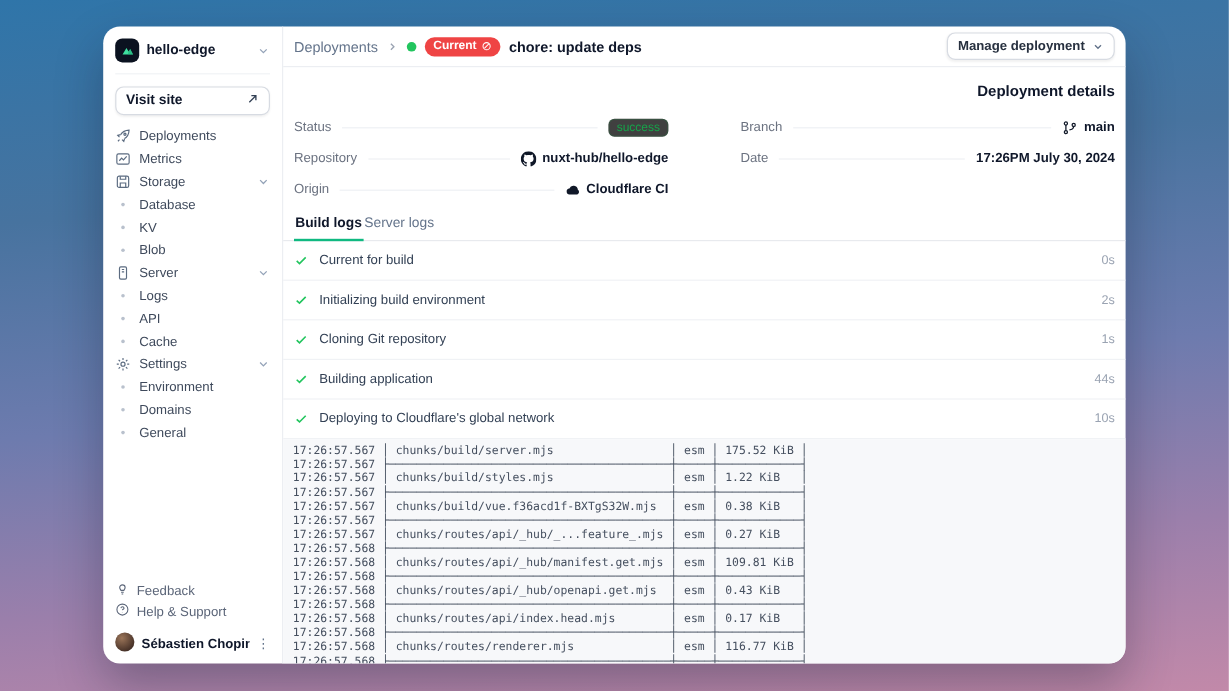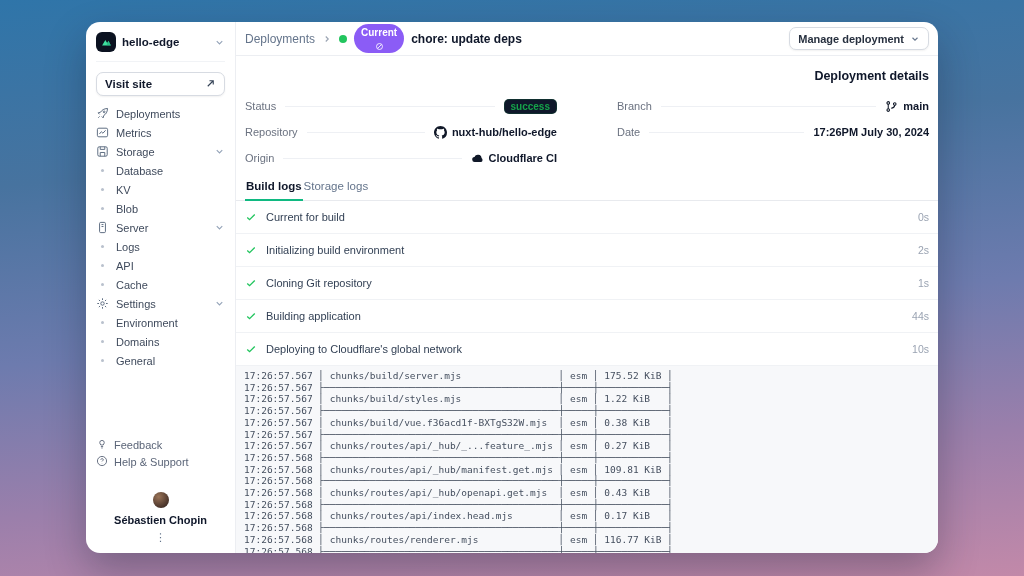--- a/index.html
+++ b/index.html
@@ -30,45 +30,45 @@
   .toggle::after { content:""; position:absolute; left:1.5px; top:1.5px; width:10px; height:10px; border-radius:50%; background:#fff; box-shadow:0 1px 2px rgba(0,0,0,.2); }
   .nav { margin-top:8px; }
   .nav-item, .nav-sub { display:flex; align-items:center; gap:7px; height:19px; font-size:11px; color:#3f4a5c; cursor:pointer; }
   .nav-item .icon, .bullet { width:13px; height:13px; display:flex; align-items:center; justify-content:center; color:#5b6b80; flex:0 0 auto; }
   .nav-item .icon svg { width:13px; height:13px; }
   .bullet::before { content:""; width:3px; height:3px; border-radius:50%; background:#b9c1cd; }
   .nav-item .chev { margin-left:auto; }
   .sidebar-footer { margin-top:auto; }
   .foot-item { display:flex; align-items:center; gap:6px; height:17px; font-size:11px; color:#5b6578; cursor:pointer; }
   .foot-item .icon svg { width:12px; height:12px; }
-  .user-row { display:flex; align-items:center; gap:6px; margin-top:22px; cursor:pointer;flex-direction:column; }
+  .user-row { display:flex; align-items:flex-end; gap:6px; margin-top:9px; cursor:pointer; }
   .user-avatar { width:16px; height:16px; border-radius:50%; background:radial-gradient(circle at 35% 30%, #9a7458, #4a342a 70%, #241813); flex:0 0 auto; }
   .user-name { font-size:11px; font-weight:bold; color:#0f172a; flex:1; white-space:nowrap; overflow:hidden; }
   .kebab { color:#64748b; font-size:11px; line-height:1; letter-spacing:0; }
   
   .main { flex:1; display:flex; flex-direction:column; min-width:0; }
   .main-header { height:34px; min-height:34px; border-bottom:1px solid #eceef2; display:flex; align-items:center; padding:0 9px; gap:7px; }
   .crumb { font-size:12px; color:#64748b; cursor:pointer; }
   .crumb-sep svg { width:10px; height:10px; color:#9aa3b2; }
   .dot { width:8px; height:8px; border-radius:50%; background:#22c55e; flex:0 0 auto; }
-  .pill { background:#8b5cf6; color:#fff; font-size:10px; font-weight:bold; border-radius:999px; padding:2.5px 7px; display:flex; align-items:center; gap:4px;flex-direction:column; }
+  .pill { background:#ef4444; color:#fff; font-size:10px; font-weight:bold; border-radius:999px; padding:2.5px 7px; display:flex; align-items:center; gap:4px; }
   .pill svg { width:9px; height:9px; }
   .page-title { font-size:12px; font-weight:bold; color:#0f172a; }
   .manage-btn { margin-left:auto; border:1px solid #d7dbe2; background:#fff; border-radius:7px; height:23px; padding:0 8px; font-size:11px; font-weight:bold; color:#27303f; display:flex; align-items:center; gap:6px; box-shadow:0 1px 2px rgba(0,0,0,.06); cursor:pointer; }
   .manage-btn svg { width:10px; height:10px; color:#64748b; }
   .content { padding:9px 9px 0; }
   .details-heading { font-size:12.5px; font-weight:bold; color:#0f172a; margin:4px 0 10px;text-align:right; }
   .grid { display:grid; grid-template-columns:1fr 1fr; column-gap:60px; }
   .detail-row { display:flex; align-items:center; height:26px; gap:9px; }
   .dlabel { font-size:11px; color:#6b7280; white-space:nowrap; }
   .leader { flex:1; height:1px; background:#eef0f4; }
   .dvalue { display:flex; align-items:center; gap:5px; font-size:11px; font-weight:bold; color:#0f172a; white-space:nowrap; }
   .dvalue .icon { display:flex; color:#101828; }
   .dvalue .icon svg { width:13px; height:13px; }
-  .badge-success { background:#0f172a; color:#16a34a; font-size:10px; font-weight:bold; padding:2px 7px; border-radius:5px; box-shadow:inset 0 0 0 1px rgba(22,163,74,.18); }
+  .badge-success { background:#404040; color:#16a34a; font-size:10px; font-weight:normal; padding:2px 7px; border-radius:5px; box-shadow:inset 0 0 0 1px rgba(22,163,74,.18); }
   .dlink { color:#0f172a; text-decoration:underline; font-weight:bold; font-size:11px; cursor:pointer; }
   .dvalue .ext svg { width:11px; height:11px; color:#101828; }
   .tabs { display:flex; padding:0 9px; border-bottom:1px solid #e8eaee; margin-top:3px; }
   .tab { font-size:11.5px; color:#64748b; padding:6px 1px 7px; cursor:pointer; border-bottom:2px solid transparent; margin-bottom:-1px; }
   .tab.active { color:#0f172a; font-weight:bold; border-bottom-color:#10b981; }
   .step { display:flex; align-items:center; gap:9px; height:33px; padding:0 9px; border-bottom:1px solid #f0f2f5; cursor:pointer; }
   .step .check { display:flex; color:#22c55e; }
   .step .check svg { width:12px; height:12px; }
   .step-label { font-size:11px; color:#334155; }
   .step-time { margin-left:auto; font-size:10.5px; color:#9aa3b2; }
@@ -315,21 +315,21 @@
               <span class="dvalue">
                 <span>17:26PM July 30, 2024</span>
               </span>
             </div>
           </div>
       </div>
     </div>
 
     <div class="tabs" id="tabs">
         <div class="tab active">Build logs</div>
-        <div class="tab">Storage logs</div>
+        <div class="tab">Server logs</div>
       </div>
 
     <div id="steps">
         <div class="step">
           <span class="check">
             <svg viewBox="0 0 16 16" fill="none" stroke="currentColor" stroke-width="1.8">
               <path d="M3 8.6l3.1 2.9L13 4.6"></path>
             </svg>
           </span>
           <span class="step-label">Current for build</span>

